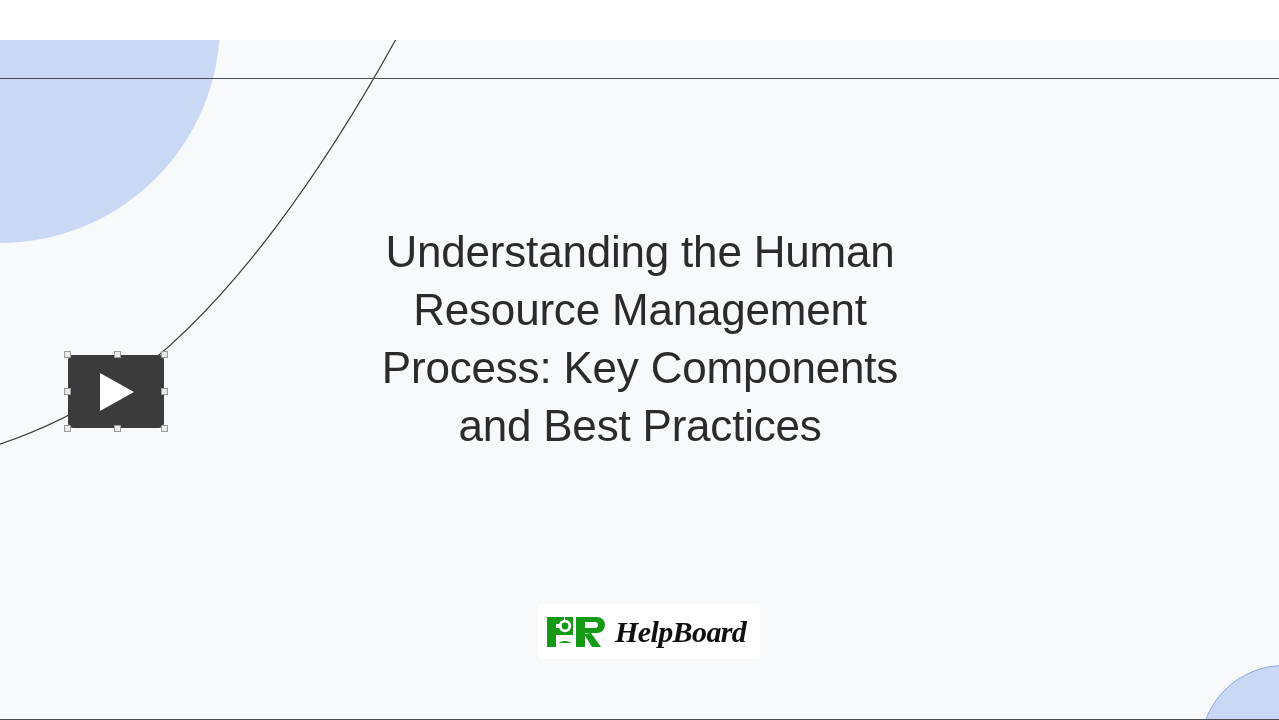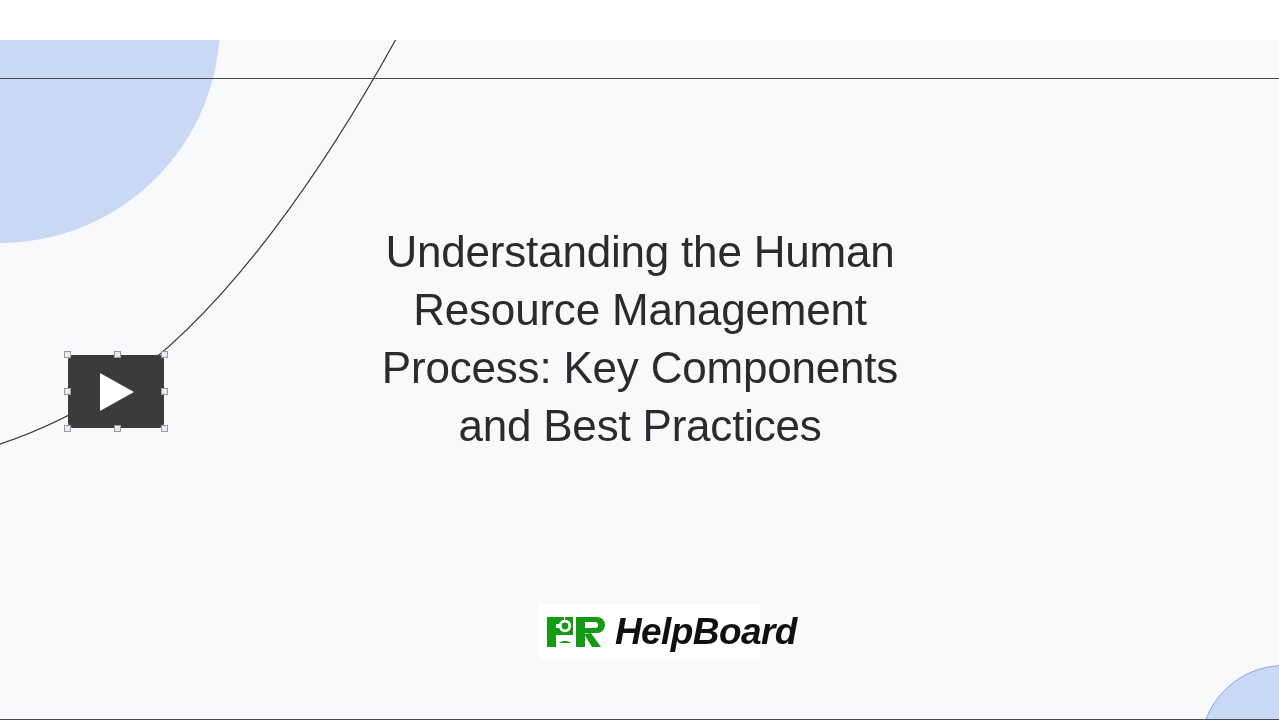--- a/index.html
+++ b/index.html
@@ -141,24 +141,24 @@
     justify-content: flex-start;
     padding-left: 7px;
     box-sizing: border-box;
   }
   #logo-mark {
     flex: 0 0 auto;
     width: 72px;
     height: 38px;
   }
   #logo-wordmark {
-    font-family: Liberation Sans, sans-serif;
+    font-family: Liberation Serif, serif;
     font-style: italic;
     font-weight: 700;
-    font-size: 37px;
+    font-size: 30px;
     color: #101010;
     letter-spacing: -0.6px;
     line-height: 1;
     margin-left: -2px;
   }
 </style>
 </head>
 <body>
 
 <div id="slide-root">

